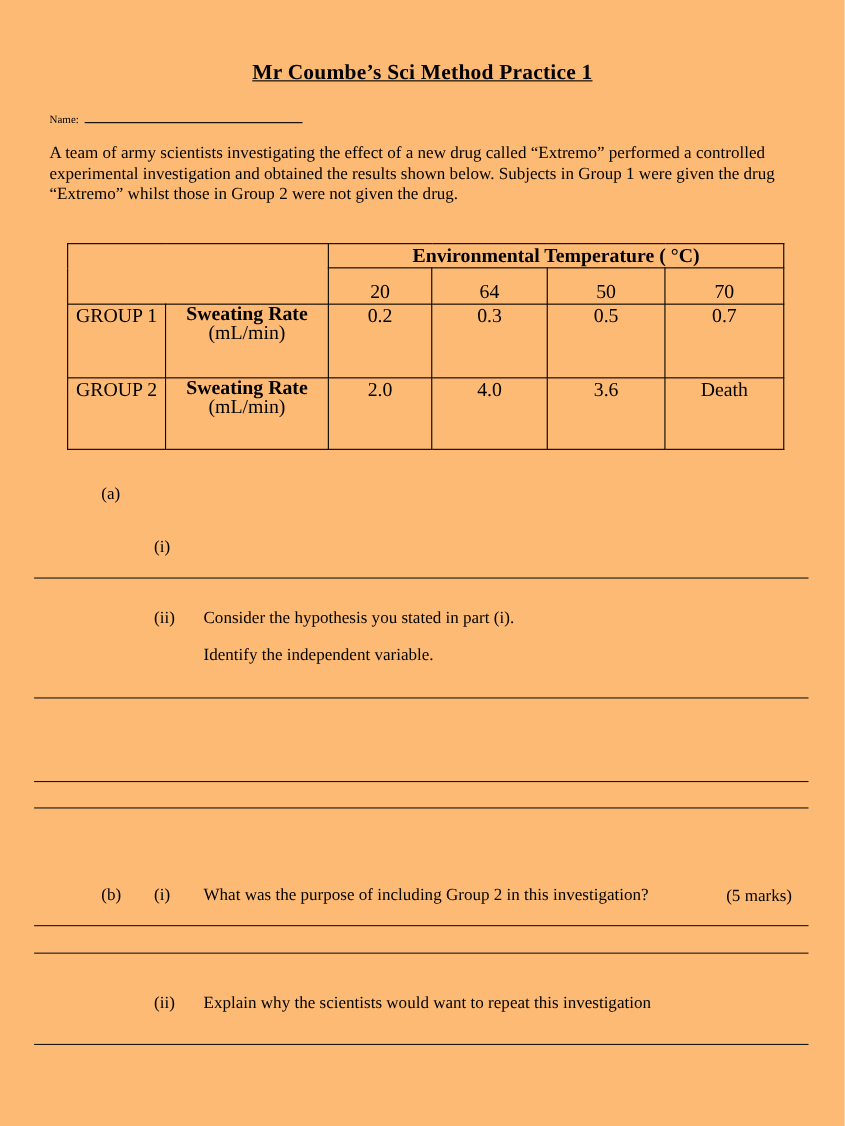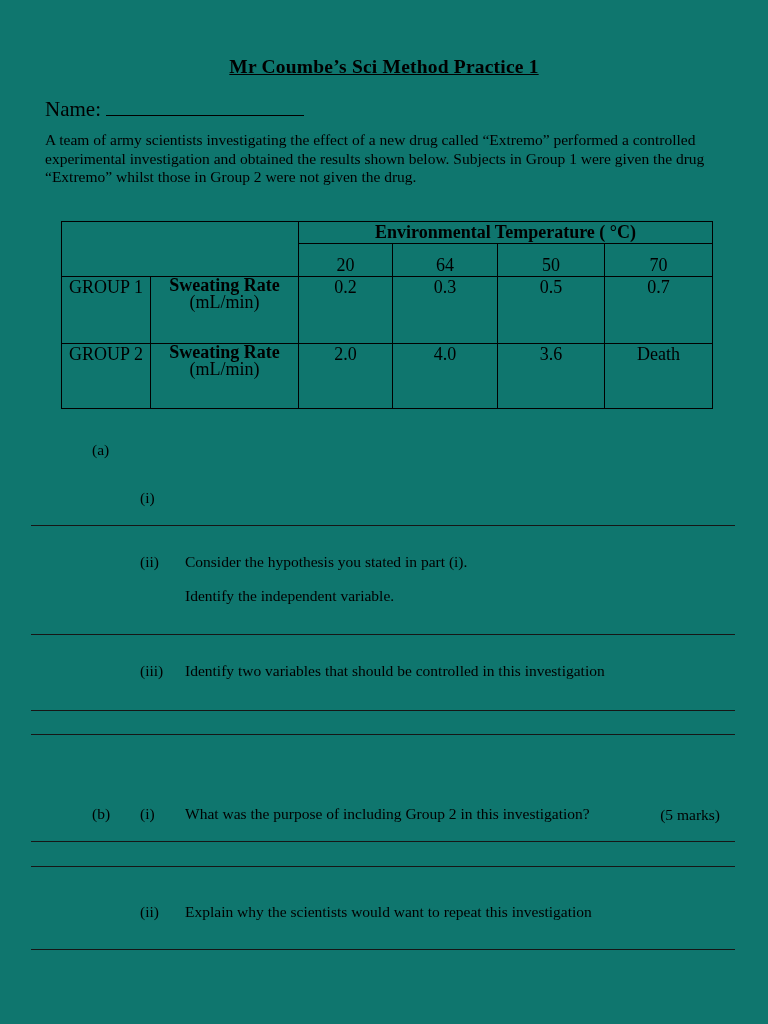--- a/index.html
+++ b/index.html
@@ -2,21 +2,21 @@
 <html><head>
 <meta charset="utf-8">
 <style>
   html, body { margin: 0; padding: 0; background: #ffffff; }
   * { box-sizing: border-box; }
 
   .page {
     position: relative;
     width: 768px;
     height: 1024px;
-    background: #0f766e;
+    background: #fdba74;
     color: #000000;
     font-family: "Liberation Serif", "DejaVu Serif", serif;
     overflow: hidden;
   }
 
   .doc-title {
     position: absolute;
     top: 56px;
     left: 0;
     width: 768px;
@@ -24,21 +24,21 @@
     font-size: 19.5px;
     font-weight: bold;
     text-decoration: underline;
     letter-spacing: 0.2px;
   }
 
   .name-row {
     position: absolute;
     top: 97px;
     left: 45px;
-    font-size: 21px;
+    font-size: 10px;
     text-align: center;
   }
   .name-underline {
     display: inline-block;
     width: 198px;
     height: 15px;
     margin-left: 5px;
     border-bottom: 1.4px solid #000;
     vertical-align: baseline;
   }
@@ -178,24 +178,20 @@
     <span class="L2">(ii)</span>
     <span class="T">Consider the hypothesis you stated in part (i).</span>
   </div>
 
   <div class="qrow" style="top:587px">
     <span class="T">Identify the independent variable.</span>
   </div>
 
   <div class="ansline" style="top:634px"></div>
 
-  <div class="qrow" style="top:662px">
-    <span class="L2">(iii)</span>
-    <span class="T">Identify two variables that should be controlled in this investigation</span>
-  </div>
 
   <div class="ansline" style="top:710px"></div>
   <div class="ansline" style="top:734px"></div>
 
   <div class="marks-row" style="top:806px">(5 marks)</div>
 
   <div class="qrow" style="top:805px">
     <span class="L1">(b)</span>
     <span class="L2">(i)</span>
     <span class="T">What was the purpose of including Group 2 in this investigation?</span>

